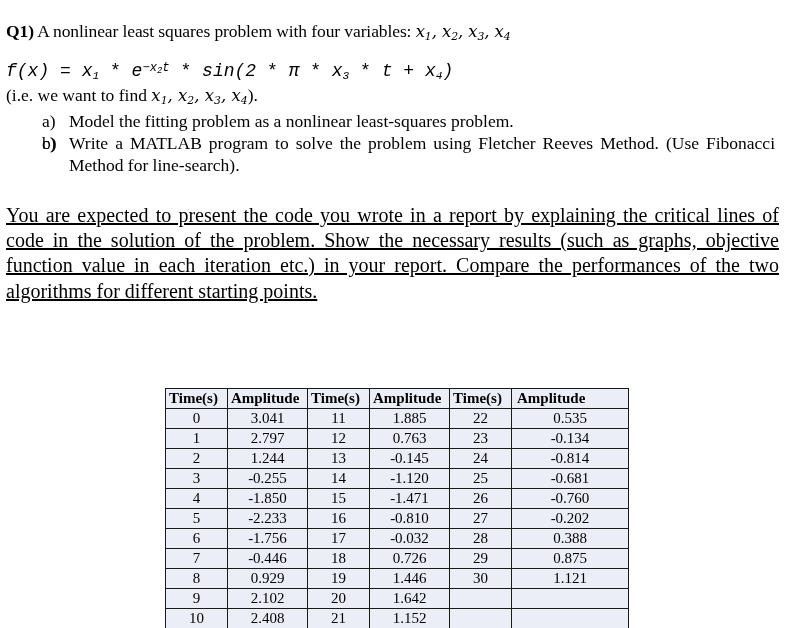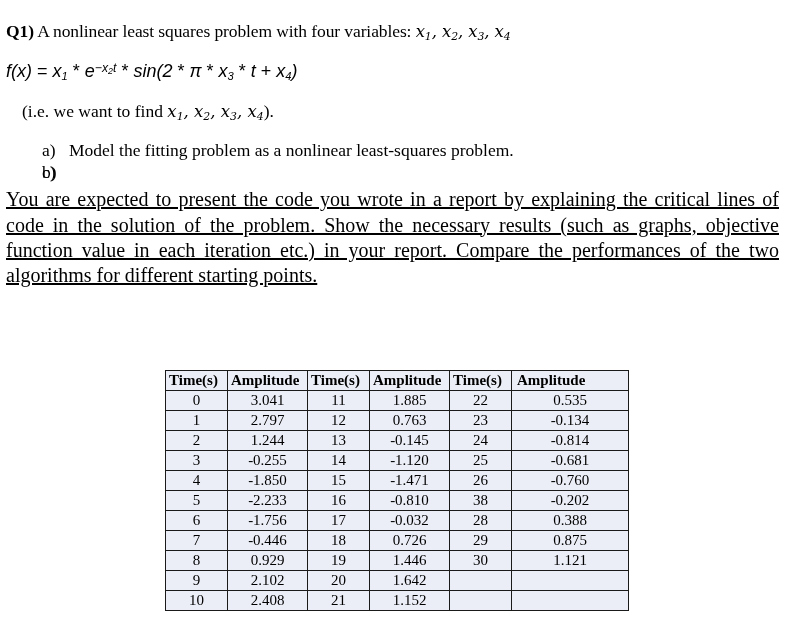--- a/index.html
+++ b/index.html
@@ -39,21 +39,21 @@
     font-size: 16.5px;
   }
   .mi sub {
     font-style: italic;
     font-size: 0.66em;
     vertical-align: -0.24em;
   }
 
   
   .formula {
-    font-family: Liberation Sans, sans-serif;
+    font-family: Liberation Mono, monospace;
     font-style: italic;
     font-size: 18px;
     line-height: 1.3;
     margin: 1px 0 0 0;
     white-space: nowrap;
   }
   .formula sub {
     font-size: 0.62em;
     vertical-align: -0.25em;
     font-style: italic;
@@ -65,21 +65,21 @@
   }
   .formula sup sub {
     font-size: 0.72em;
     vertical-align: -0.22em;
   }
   .op { font-style: normal; }
 
   .note {
     font-size: 17.5px;
     line-height: 1.26;
-    margin: 16px;
+    margin: 0;
   }
 
   
   .alist {
     margin: 3px 0 0 0;
     padding: 0;
     list-style: none;
     font-size: 17.5px;
     line-height: 1.27;
   }
@@ -103,21 +103,21 @@
     line-height: 1.27;
     text-align: justify;
     padding-right: 2px;
     text-decoration: underline;
   }
 
   
   .table-wrap {
     position: absolute;
     left: 165px;
-    top: 370px;
+    top: 388px;
   }
   table.data {
     border-collapse: collapse;
     background: #eceef7;
     font-size: 15px;
     font-family: "Liberation Serif", "DejaVu Serif", serif;
   }
   table.data th, table.data td {
     border: 1px solid #1a1a1a;
     height: 19px;
@@ -160,20 +160,21 @@
   <ul class="alist">
     <li>
       <span class="marker">a)</span>
       <span>Model the fitting problem as a nonlinear least-squares problem.</span>
     </li>
     <li>
       <span class="marker">b)</span>
     </li>
     <li>
       <span class="marker">c)</span>
+      <span>Write a MATLAB program to solve the problem using Fletcher Reeves Method. (Use Fibonacci Method for line-search).</span>
     </li>
   </ul>
 
   <p class="expect">You are expected to present the code you wrote in a report by explaining the critical lines of code in the solution of the problem. Show the necessary results (such as graphs, objective function value in each iteration etc.) in your report. Compare the performances of the two algorithms for different starting points.</p>
 
   <div class="table-wrap">
     <table class="data">
       <colgroup>
         <col class="c-time">
           <col class="c-amp">
@@ -231,21 +232,21 @@
           <td>15</td>
           <td>-1.471</td>
           <td>26</td>
           <td>-0.760</td>
         </tr>
         <tr>
           <td>5</td>
           <td>-2.233</td>
           <td>16</td>
           <td>-0.810</td>
-          <td>38</td>
+          <td>27</td>
           <td>-0.202</td>
         </tr>
         <tr>
           <td>6</td>
           <td>-1.756</td>
           <td>17</td>
           <td>-0.032</td>
           <td>28</td>
           <td>0.388</td>
         </tr>

